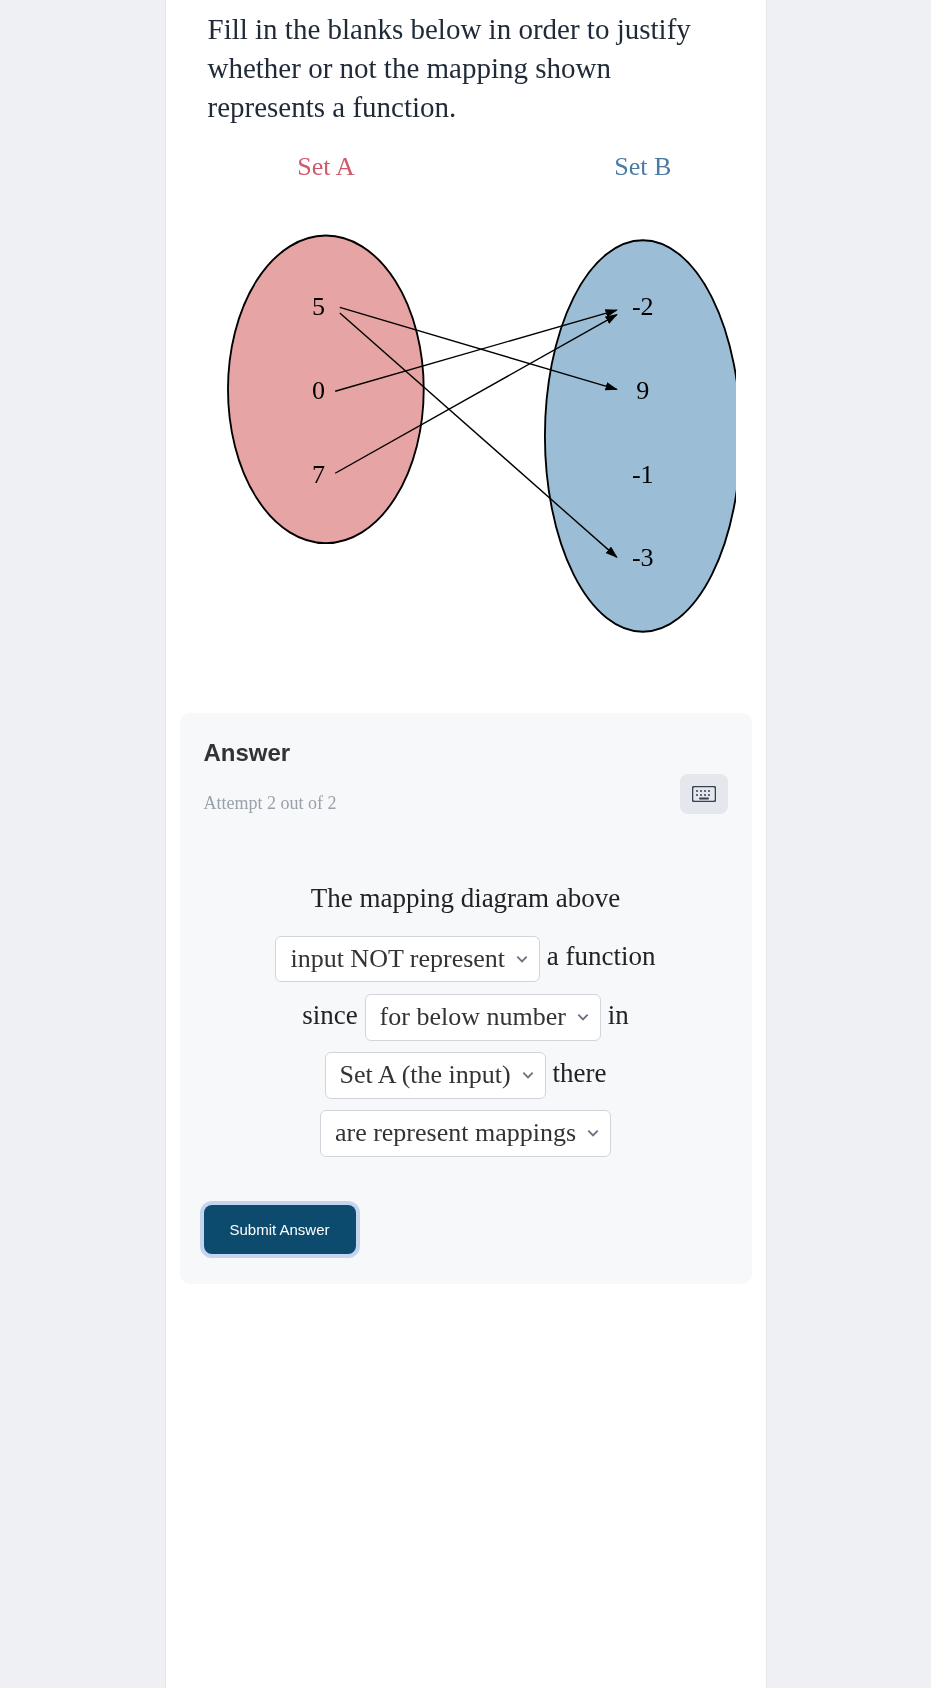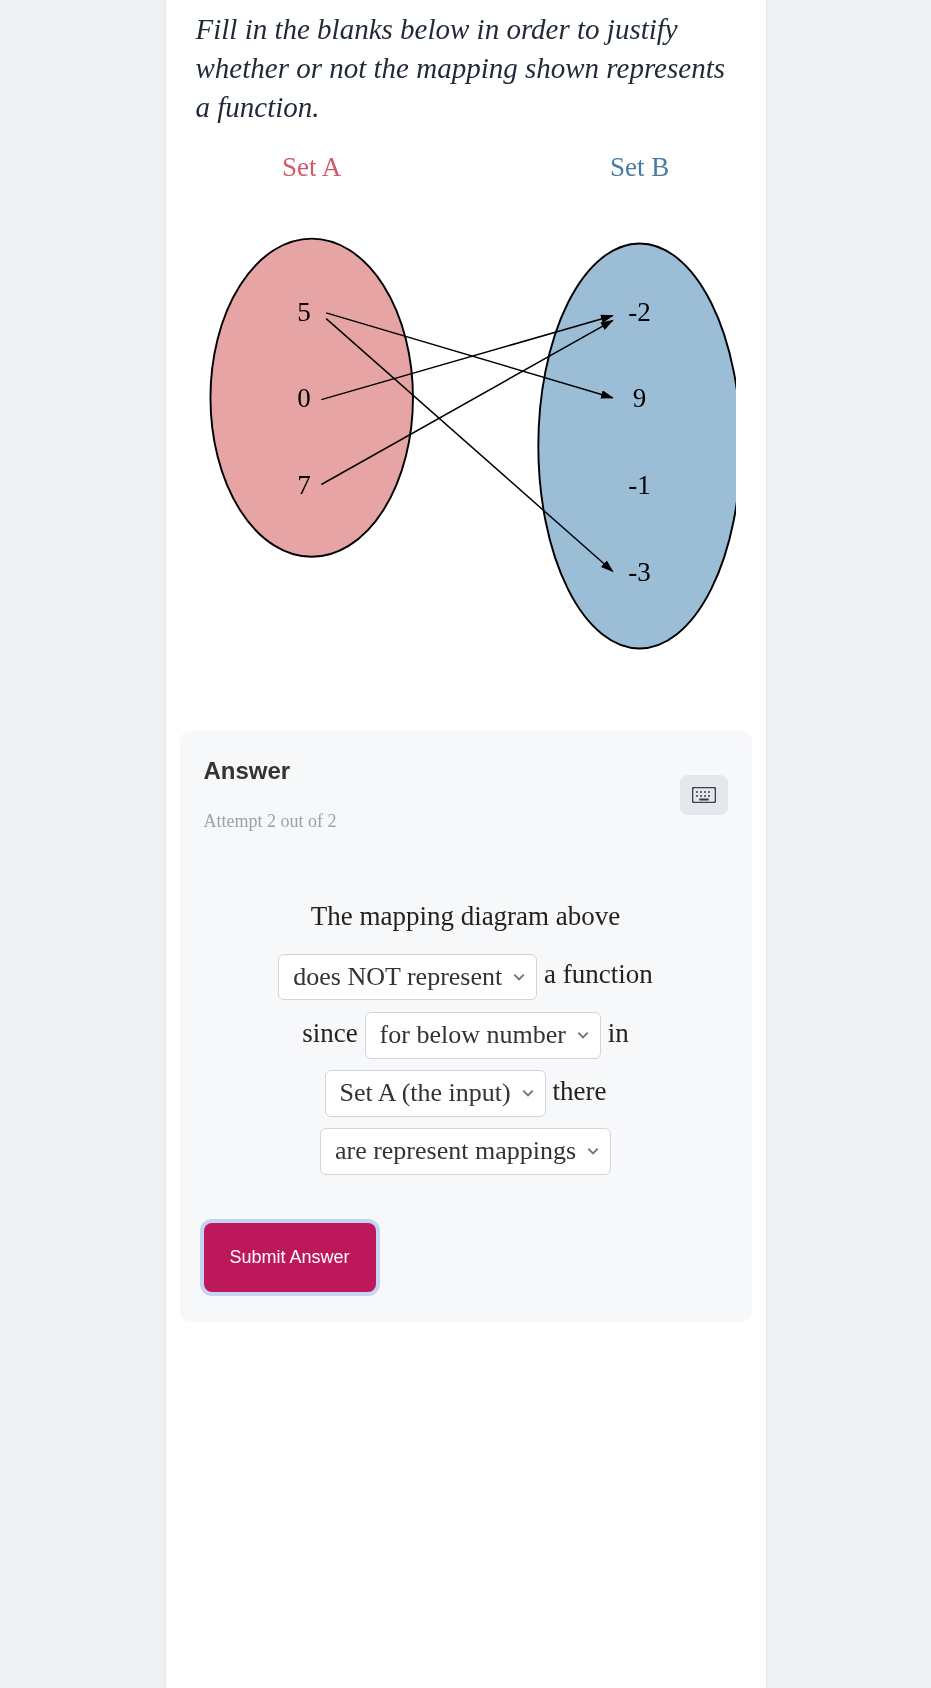--- a/index.html
+++ b/index.html
@@ -14,42 +14,41 @@
     background: #ffffff;
     width: 600px;
     border-left: 1px solid #e5e7eb;
     border-right: 1px solid #e5e7eb;
     padding: 0;
     min-height: 1688px;
   }
   .question {
     font-size: 29px;
     line-height: 1.35;
-    padding: 10px 30px 20px 30px;
-    font-style: italic;
+    padding: 10px 30px 20px 42px;
   }
   .diagram {
-    padding: 0 30px 40px 30px;
+    padding: 0 30px 40px 48px;
   }
   .set-label {
     font-size: 28px;
     text-align: center;
   }
   .set-a-label { fill: #d05a6a; }
   .set-b-label { fill: #4a7ba6; }
   .answer-box {
     background: #f7f8fa;
     margin: 0 14px;
     border-radius: 10px;
     padding: 26px 24px 30px 24px;
   }
   .answer-header {
     display: flex;
     justify-content: space-between;
-    align-items: center;
+    align-items: flex-end;
   }
   .answer-title {
     font-family: -apple-system, BlinkMacSystemFont, 'Segoe UI', Arial, sans-serif;
     font-weight: 700;
     font-size: 24px;
     color: #333;
   }
   .attempt {
     font-family: Georgia, serif;
     font-size: 18px;
@@ -90,27 +89,27 @@
     vertical-align: middle;
     cursor: pointer;
     line-height: 1.4;
     gap: 10px;
   }
   .chev {
     color: #6b7280;
   }
   .submit {
     margin-top: 45px;
-    background: #be185d;
+    background: #0c4a6e;
     color: #fff;
     font-family: -apple-system, BlinkMacSystemFont, 'Segoe UI', Arial, sans-serif;
-    font-size: 18px;
+    font-size: 15px;
     border: none;
     border-radius: 8px;
-    padding: 24px 26px;
+    padding: 16px 26px;
     cursor: pointer;
     box-shadow: 0 0 0 4px rgba(47,109,216,0.25);
   }
   svg text { font-family: Georgia, serif; }
 </style>
 </head>
 <body>
 
 <div class="card">
 
@@ -172,21 +171,21 @@
         </svg>
       </button>
     </div>
 
     <div class="sentence">
       <span class="row">
         <span>The mapping diagram above</span>
       </span>
       <span class="row">
         <span class="dropdown">
-          <span>does NOT represent</span>
+          <span>input NOT represent</span>
           <svg class="chev" width="14" height="14" viewBox="0 0 12 12">
               <path d="M2 4l4 4 4-4" fill="none" stroke="currentColor" stroke-width="1.6"></path>
             </svg>
         </span>
         <span>a function</span>
       </span>
       <span class="row">
         <span>since</span>
         <span class="dropdown">
           <span>for below number</span>

